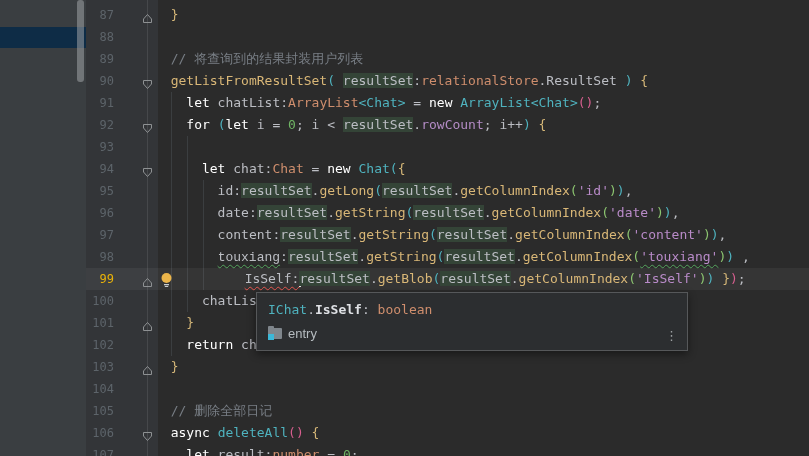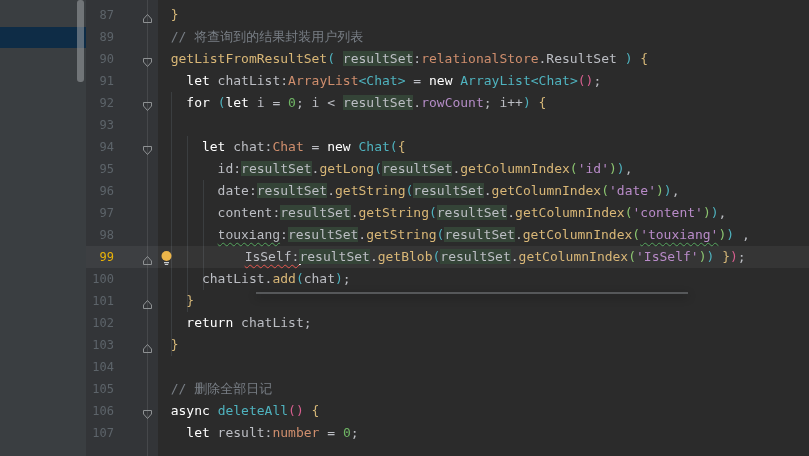--- a/index.html
+++ b/index.html
@@ -70,20 +70,21 @@
   <div id="gutter-bg"></div>
   <div id="fold-line"></div>
   <div class="indent-guide" style="left:171px;top:92px;height:264px;"></div>
   <div class="indent-guide" style="left:187px;top:136px;height:176px;"></div>
   <div class="indent-guide" style="left:203px;top:180px;height:110px;"></div>
 
   <div id="lines">
       <div class="line"><span class="num">87</span><span class="fold"><svg width="11" height="11">
             <path d="M1.5 9.5 h8 v-3.5 l-4 -4.5 l-4 4.5 z" fill="none" stroke="#8e9193" stroke-width="1"></path>
           </svg></span><span class="code"><span class="tk-py">  }</span></span></div>
+      <div class="line"><span class="num">88</span><span class="code"></span></div>
       <div class="line"><span class="num">89</span><span class="code"><span class="tk-cmt">  // 将查询到的结果封装用户列表</span></span></div>
       <div class="line"><span class="num">90</span><span class="fold"><svg width="11" height="11">
             <path d="M1.5 1.5 h8 v3.5 l-4 4.5 l-4 -4.5 z" fill="none" stroke="#8e9193" stroke-width="1"></path>
           </svg></span><span class="code"><span class="tk-pl">  </span><span class="tk-fn">getListFromResultSet</span><span class="tk-pt">(</span><span class="tk-pl"> </span><span class="tk-hl">resultSet</span><span class="tk-pl">:</span><span class="tk-typeo">relationalStore</span><span class="tk-pl">.ResultSet </span><span class="tk-pt">)</span><span class="tk-pl"> </span><span class="tk-py">{</span></span></div>
       <div class="line"><span class="num">91</span><span class="code"><span class="tk-pl">    </span><span class="tk-kw">let</span><span class="tk-pl"> chatList:</span><span class="tk-typeo">ArrayList</span><span class="tk-pt">&lt;</span><span class="tk-type">Chat</span><span class="tk-pt">&gt;</span><span class="tk-pl"> = </span><span class="tk-kw">new</span><span class="tk-pl"> </span><span class="tk-type">ArrayList</span><span class="tk-pt">&lt;</span><span class="tk-type">Chat</span><span class="tk-pt">&gt;</span><span class="tk-pm">(</span><span class="tk-pm">)</span><span class="tk-pl">;</span></span></div>
       <div class="line"><span class="num">92</span><span class="fold"><svg width="11" height="11">
             <path d="M1.5 1.5 h8 v3.5 l-4 4.5 l-4 -4.5 z" fill="none" stroke="#8e9193" stroke-width="1"></path>
           </svg></span><span class="code"><span class="tk-pl">    </span><span class="tk-kw">for</span><span class="tk-pl"> </span><span class="tk-pt">(</span><span class="tk-kw">let</span><span class="tk-pl"> i = </span><span class="tk-num">0</span><span class="tk-pl">; i &lt; </span><span class="tk-hl">resultSet</span><span class="tk-pl">.</span><span class="tk-field">rowCount</span><span class="tk-pl">; i++</span><span class="tk-pt">)</span><span class="tk-pl"> </span><span class="tk-py">{</span></span></div>
       <div class="line"><span class="num">93</span></div>
       <div class="line"><span class="num">94</span><span class="fold"><svg width="11" height="11">
@@ -110,14 +111,26 @@
           </svg></span><span class="code"><span class="tk-py">  }</span></span></div>
       <div class="line"><span class="num">104</span><span class="code"></span></div>
       <div class="line"><span class="num">105</span><span class="code"><span class="tk-cmt">  // 删除全部日记</span></span></div>
       <div class="line"><span class="num">106</span><span class="fold"><svg width="11" height="11">
             <path d="M1.5 1.5 h8 v3.5 l-4 4.5 l-4 -4.5 z" fill="none" stroke="#8e9193" stroke-width="1"></path>
           </svg></span><span class="code"><span class="tk-pl">  </span><span class="tk-kw">async</span><span class="tk-pl"> </span><span class="tk-type">deleteAll</span><span class="tk-pm">(</span><span class="tk-pm">)</span><span class="tk-pl"> </span><span class="tk-py">{</span></span></div>
       <div class="line"><span class="num">107</span><span class="code"><span class="tk-pl">    </span><span class="tk-kw">let</span><span class="tk-pl"> result:</span><span class="tk-typeo">number</span><span class="tk-pl"> = </span><span class="tk-num">0</span><span class="tk-pl">;</span></span></div>
     </div>
 
   <div id="error-tooltip">
+    <div id="tooltip-body">
+      <div id="tooltip-signature"><span class="tk-type">IChat</span><span class="tk-pl">.</span><span class="tk-sigb">IsSelf</span><span class="tk-pl">: </span><span class="tk-typeo">boolean</span></div>
+      <div id="module-row">
+        <span id="folder-icon">
+          <span class="tab"></span>
+            <span class="back"></span>
+            <span class="mod"></span>
+        </span>
+        <span>entry</span>
+      </div>
+      <div id="more-options-icon">⋮</div>
+    </div>
   </div>
 </div>
 
 </body></html>

